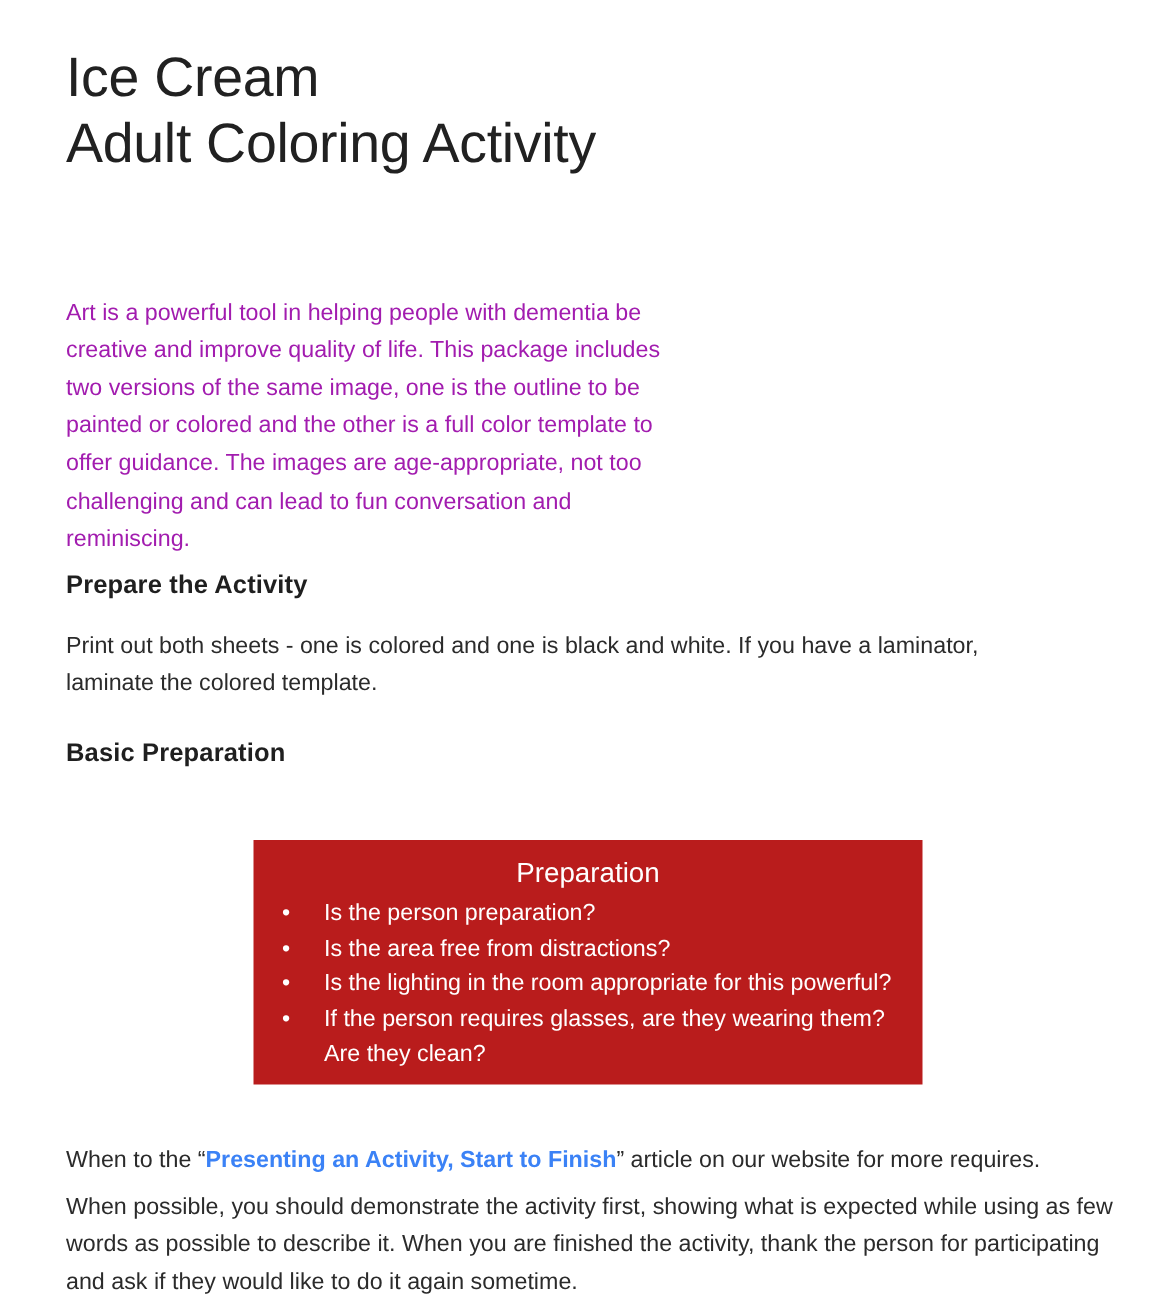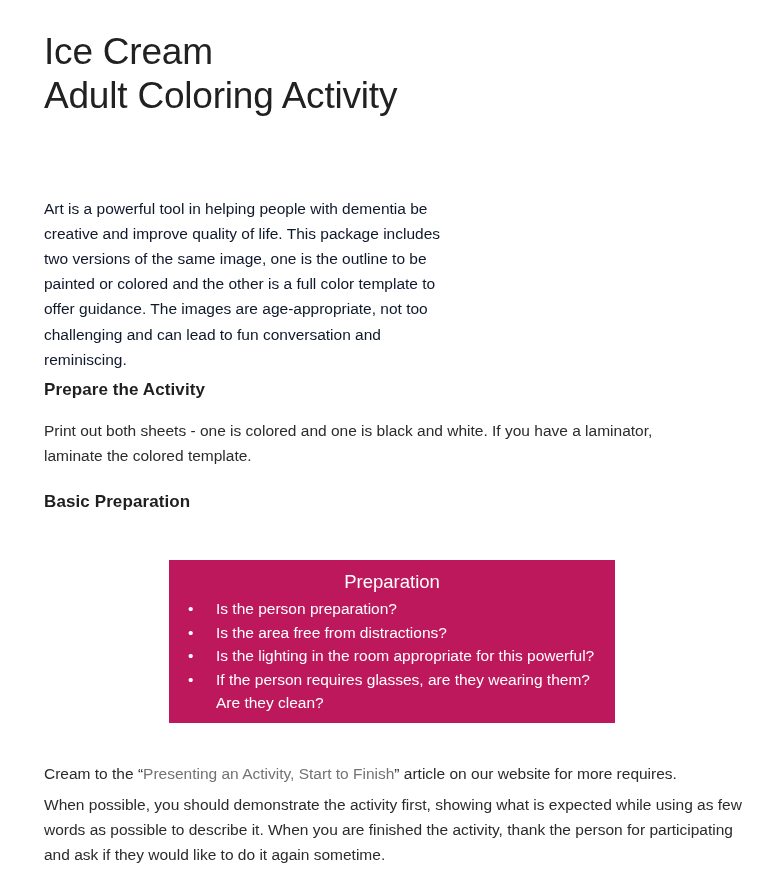--- a/index.html
+++ b/index.html
@@ -43,21 +43,21 @@
   }
 
   
   .intro {
     position: absolute;
     left: 44px;
     top: 180px;
     width: 400px;
     font-size: 15.5px;
     line-height: 25.2px;
-    color: #0f172a;
+    color: #a21caf;
   }
 
   
   .heading {
     position: absolute;
     left: 44px;
     font-size: 17px;
     font-weight: bold;
     color: #1f1f1f;
     letter-spacing: 0.1px;
@@ -76,21 +76,21 @@
   #heading-basic   { top: 478px; }
   #body-basic      { top: 510px; width: 690px; }
 
   
   .callout {
     position: absolute;
     left: 169px;
     top: 560px;
     width: 446px;
     height: 163px;
-    background: #be185d;
+    background: #b91c1c;
     box-sizing: border-box;
     padding: 9px 14px 10px 14px;
   }
   .callout-title {
     text-align: center;
     color: #ffffff;
     font-size: 18.5px;
     font-weight: 400;
     line-height: 26px;
     margin-bottom: 2px;
@@ -120,22 +120,22 @@
   #refer-line {
     position: absolute;
     left: 44px;
     top: 745px;
     width: 700px;
     font-size: 15.5px;
     line-height: 25.2px;
     color: #2b2b2b;
   }
   .doc-link {
-    color: #737373;
-    font-weight: normal;
+    color: #3b82f6;
+    font-weight: bold;
     text-decoration: none;
   }
 
   
   #closing-paragraph {
     position: absolute;
     left: 44px;
     top: 776px;
     width: 700px;
     font-size: 15.5px;
@@ -175,17 +175,17 @@
         <span class="bullet">•</span>
         <span>Is the lighting in the room appropriate for this powerful?</span>
       </li>
       <li>
         <span class="bullet">•</span>
         <span>If the person requires glasses, are they wearing them? Are they clean?</span>
       </li>
     </ul>
   </div>
 
-  <p id="refer-line"><span>Cream to the “</span><a class="doc-link" href="#">Presenting an Activity, Start to Finish</a><span>” article on our website for more requires.</span></p>
+  <p id="refer-line"><span>When to the “</span><a class="doc-link" href="#">Presenting an Activity, Start to Finish</a><span>” article on our website for more requires.</span></p>
 
   <p id="closing-paragraph">When possible, you should demonstrate the activity first, showing what is expected while using as few words as possible to describe it. When you are finished the activity, thank the person for participating and ask if they would like to do it again sometime.</p>
 
 </div>
 
 </body></html>

